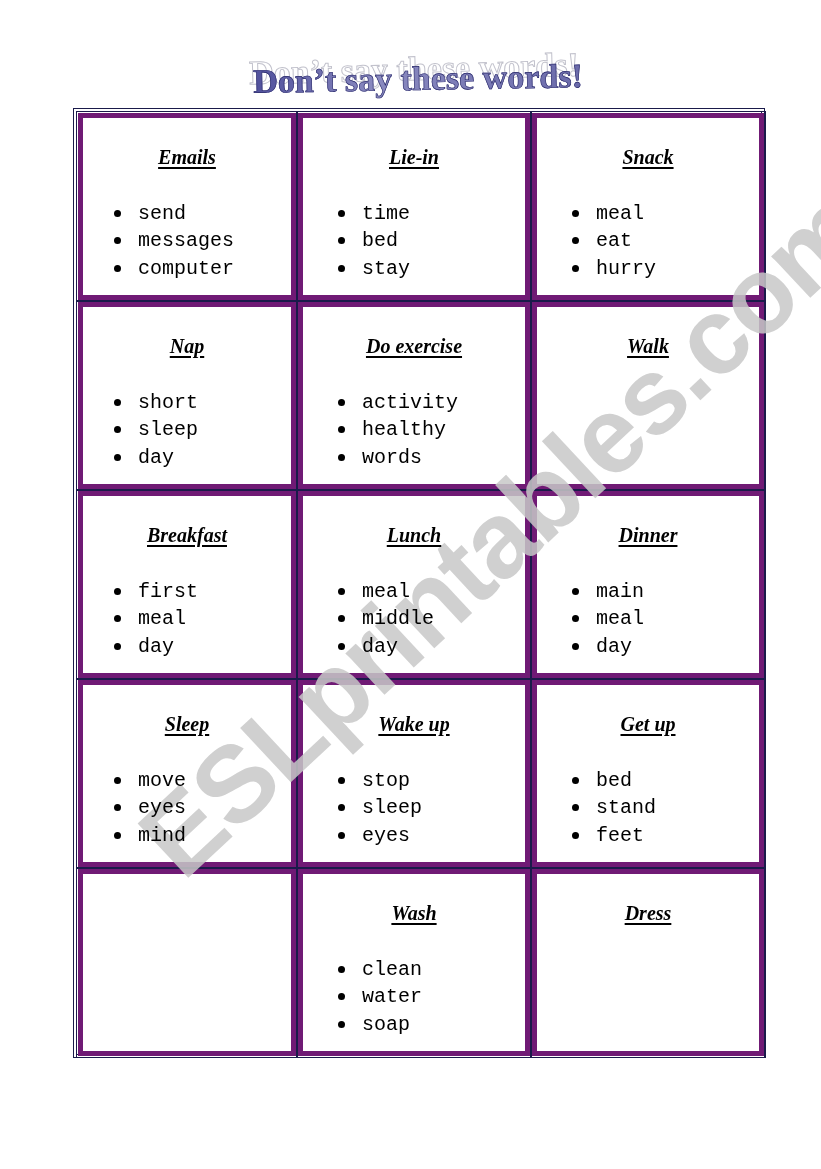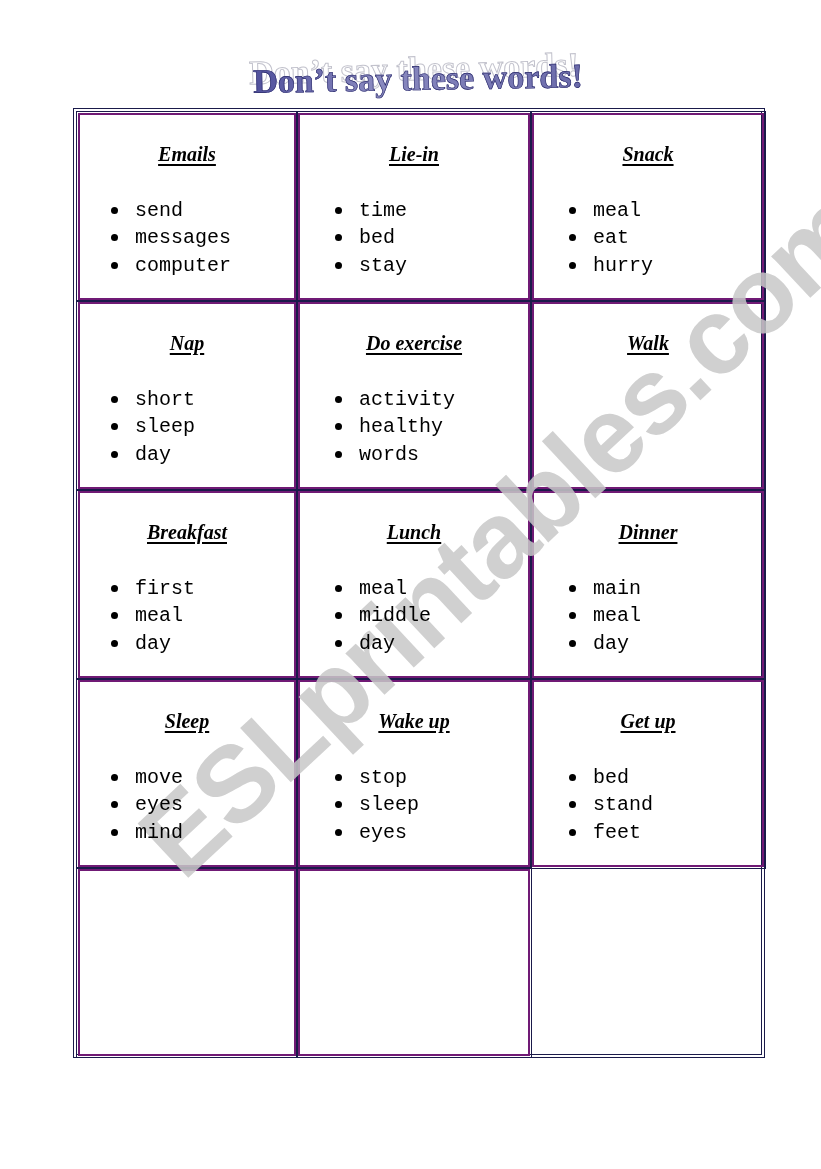--- a/index.html
+++ b/index.html
@@ -74,21 +74,21 @@
       column-gap: 2px;
       row-gap: 2px;
       width: 100%;
       height: 100%;
       box-sizing: border-box;
       background: #ffffff;
     }
     .cell {
       position: relative;
       box-sizing: border-box;
-      border: 2px solid #701a75;
+      border: 5px solid #701a75;
       outline: 1px solid #1a1a4a;
       outline-offset: 1px;
       background: transparent;
     }
     .cell-title {
       position: absolute;
       top: 28px;
       left: 0;
       width: 100%;
       text-align: center;
@@ -344,19 +344,37 @@
               <span>stand</span>
             </li>
             <li class="word-item">
               <span class="bullet"></span>
               <span>feet</span>
             </li>
           </ul>
         </div>
         <div class="cell col-0">
         </div>
-        <div class="cell col-2">
+        <div class="cell col-1">
+          <div class="cell-title">Wash</div>
+          <ul class="word-list">
+            <li class="word-item">
+              <span class="bullet"></span>
+              <span>clean</span>
+            </li>
+            <li class="word-item">
+              <span class="bullet"></span>
+              <span>water</span>
+            </li>
+            <li class="word-item">
+              <span class="bullet"></span>
+              <span>soap</span>
+            </li>
+          </ul>
+        </div>
+        <div class="cell col-2">
+          <div class="cell-title">Dress</div>
         </div>
       </div>
   </div>
 </div>
 
 <div class="watermark">ESLprintables.com</div>
 
 </body></html>

